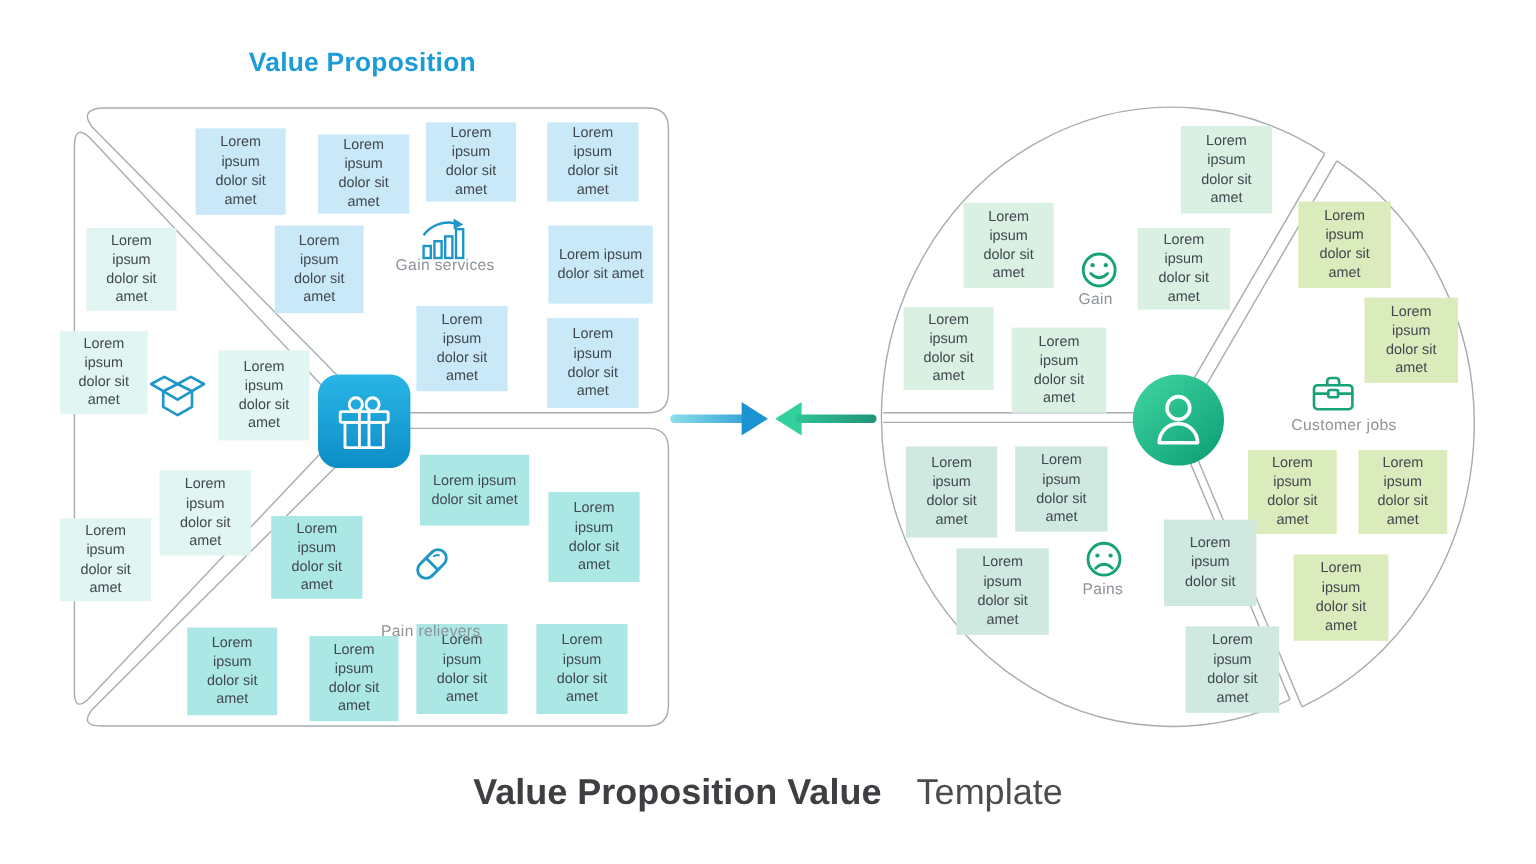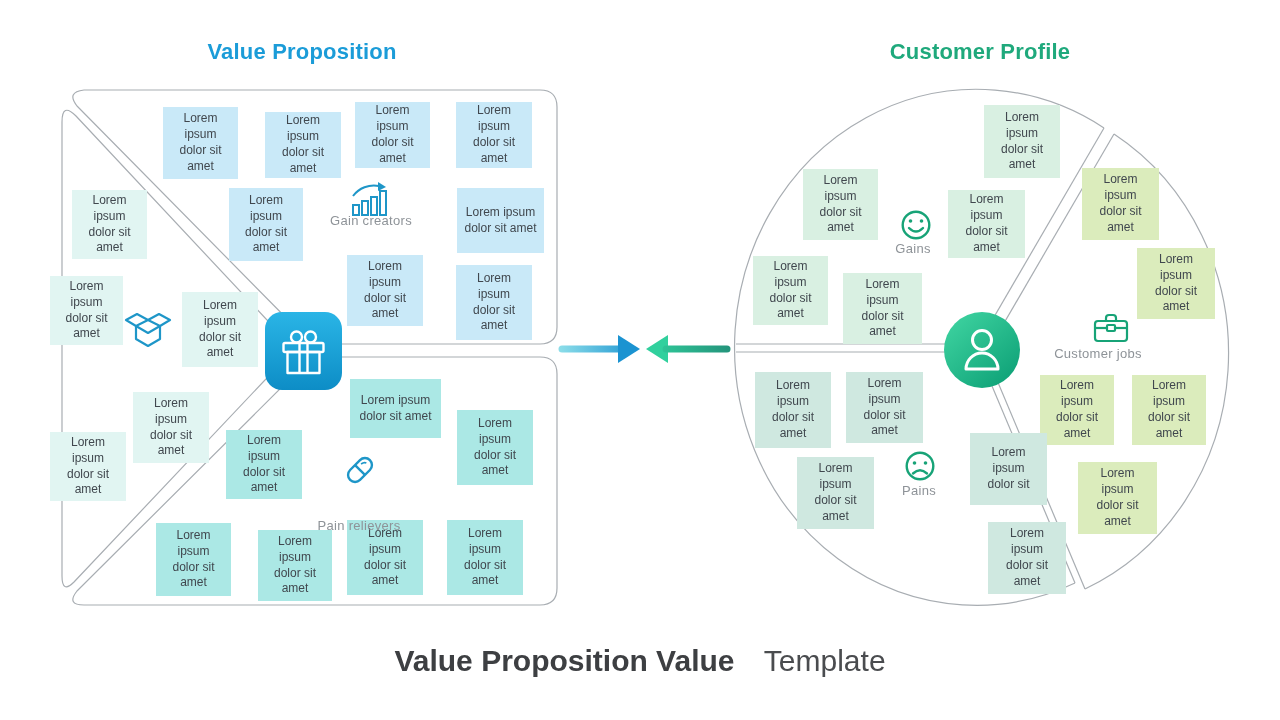--- a/index.html
+++ b/index.html
@@ -93,21 +93,20 @@
     <g>
       <circle cx="982" cy="350" r="38" fill="url(#gPerson)"></circle>
       <g transform="translate(982,350)" stroke="#ffffff" stroke-width="3" fill="none" stroke-linejoin="round">
         <circle cx="0" cy="-10" r="9.5"></circle>
         <path d="M -16 19 A 16 16 0 0 1 16 19 L -16 19 Z"></path>
       </g>
     </g>
   </svg>
 
   <div class="heading heading-vp">Value Proposition</div>
-  <div class="heading heading-cp">Customer Profile</div>
 
   <div class="note n-blue" style="left:163px;top:107px;width:75px;height:72px">Lorem ipsum dolor sit amet</div>
   <div class="note n-blue" style="left:265px;top:112px;width:76px;height:66px">Lorem ipsum dolor sit amet</div>
   <div class="note n-blue" style="left:355px;top:102px;width:75px;height:66px">Lorem ipsum dolor sit amet</div>
   <div class="note n-blue" style="left:456px;top:102px;width:76px;height:66px">Lorem ipsum dolor sit amet</div>
   <div class="note n-blue" style="left:229px;top:188px;width:74px;height:73px">Lorem ipsum dolor sit amet</div>
   <div class="note n-blue n-wide" style="left:457px;top:188px;width:87px;height:65px">Lorem ipsum dolor sit amet</div>
   <div class="note n-blue" style="left:347px;top:255px;width:76px;height:71px">Lorem ipsum dolor sit amet</div>
   <div class="note n-blue" style="left:456px;top:265px;width:76px;height:75px">Lorem ipsum dolor sit amet</div>
 
@@ -200,24 +199,24 @@
 
   <div class="icon-abs" style="left:904px;top:450px">
     <svg width="32" height="32" viewBox="0 0 32 32">
       <circle cx="16" cy="16" r="13.3" stroke="#17a377" stroke-width="2.4" fill="none"></circle>
       <circle cx="10.5" cy="13" r="1.8" fill="#17a377"></circle>
       <circle cx="21.5" cy="13" r="1.8" fill="#17a377"></circle>
       <path d="M 9 23.5 Q 16 17 23 23.5" stroke="#17a377" stroke-width="2.4" fill="none" stroke-linecap="round"></path>
     </svg>
   </div>
 
-  <div class="diagram-label" style="left:312px;top:213px;width:118px">Gain creators</div>
+  <div class="diagram-label" style="left:312px;top:213px;width:118px">Gain services</div>
   <div class="diagram-label" style="left:299px;top:518px;width:120px">Pain relievers</div>
-  <div class="diagram-label" style="left:880px;top:241px;width:66px">Gains</div>
-  <div class="diagram-label" style="left:1036px;top:346px;width:124px">Customer jobs</div>
+  <div class="diagram-label" style="left:880px;top:241px;width:66px">Gain</div>
+  <div class="diagram-label" style="left:1058px;top:346px;width:124px">Customer jobs</div>
   <div class="diagram-label" style="left:891px;top:483px;width:56px">Pains</div>
 
   <div class="footer-title">
     <span class="bold">Value Proposition Value</span>
     <span> </span>
     <span class="light">Template</span>
   </div>
 
 </div>
 

